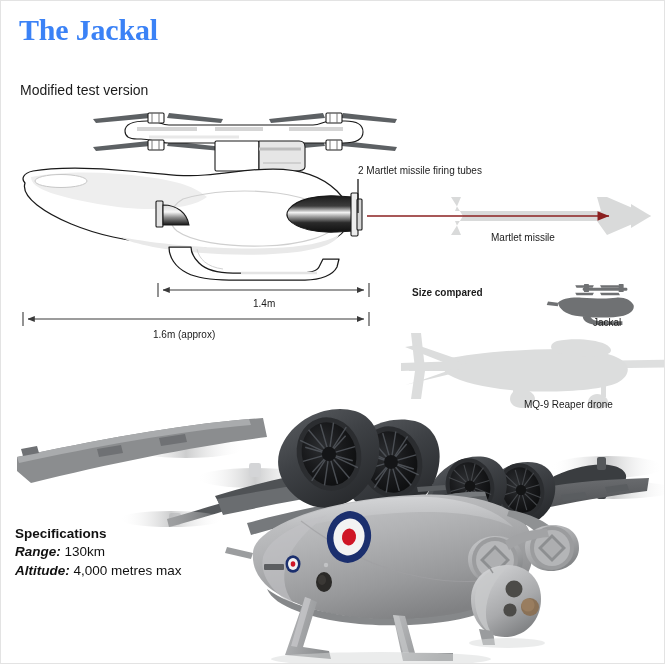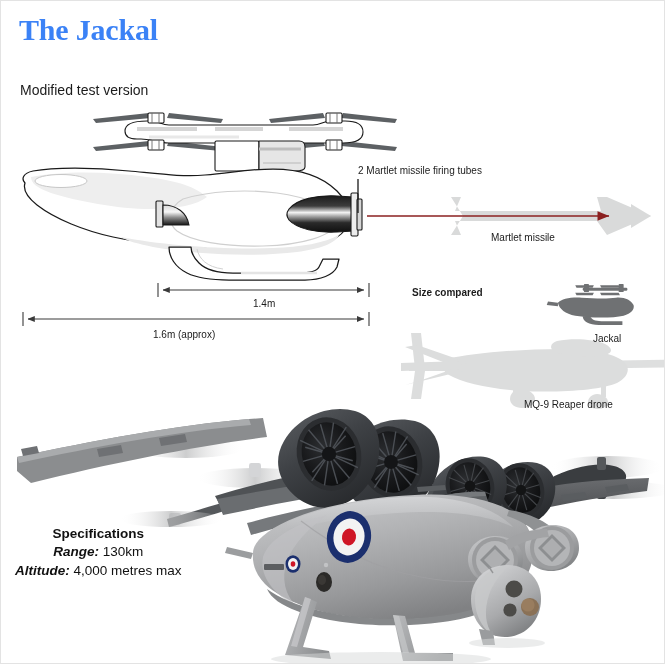--- a/index.html
+++ b/index.html
@@ -58,21 +58,21 @@
 
   
   #specs {
     position: absolute;
     left: 14px; top: 524px;
     font-size: 13.5px;
     line-height: 18.4px;
     color: #111111;
     z-index: 6;
   }
-  #specs .row { white-space: nowrap; text-align: center; }
+  #specs .row { white-space: nowrap; }
   #specs .k { font-weight: bold; font-style: italic; }
   #specs .hd { font-weight: bold; }
 </style>
 </head>
 <body>
 
 <div id="page">
 
   <div id="title">The Jackal</div>
   <div id="subtitle">Modified test version</div>
@@ -581,21 +581,21 @@
   <div class="lbl" style="left:357px; top:164px;">2 Martlet missile firing tubes</div>
 
   <div class="lbl" style="left:490px; top:231px;">Martlet missile</div>
 
   <div class="lbl" style="left:252px; top:297px;">1.4m</div>
 
   <div class="lbl" style="left:152px; top:328px;">1.6m (approx)</div>
 
   <div class="lbl bold" style="left:411px; top:286px;">Size compared</div>
 
-  <div class="lbl" style="left:592px; top:332px;">Jackal</div>
+  <div class="lbl" style="left:592px; top:316px;">Jackal</div>
 
   <div class="lbl" style="left:523px; top:398px;">MQ-9 Reaper drone</div>
 
   <div id="specs">
     <div class="row hd">Specifications</div>
 
     <div class="row">
       <span class="k">Range:</span>
       <span>130km</span>
     </div>

